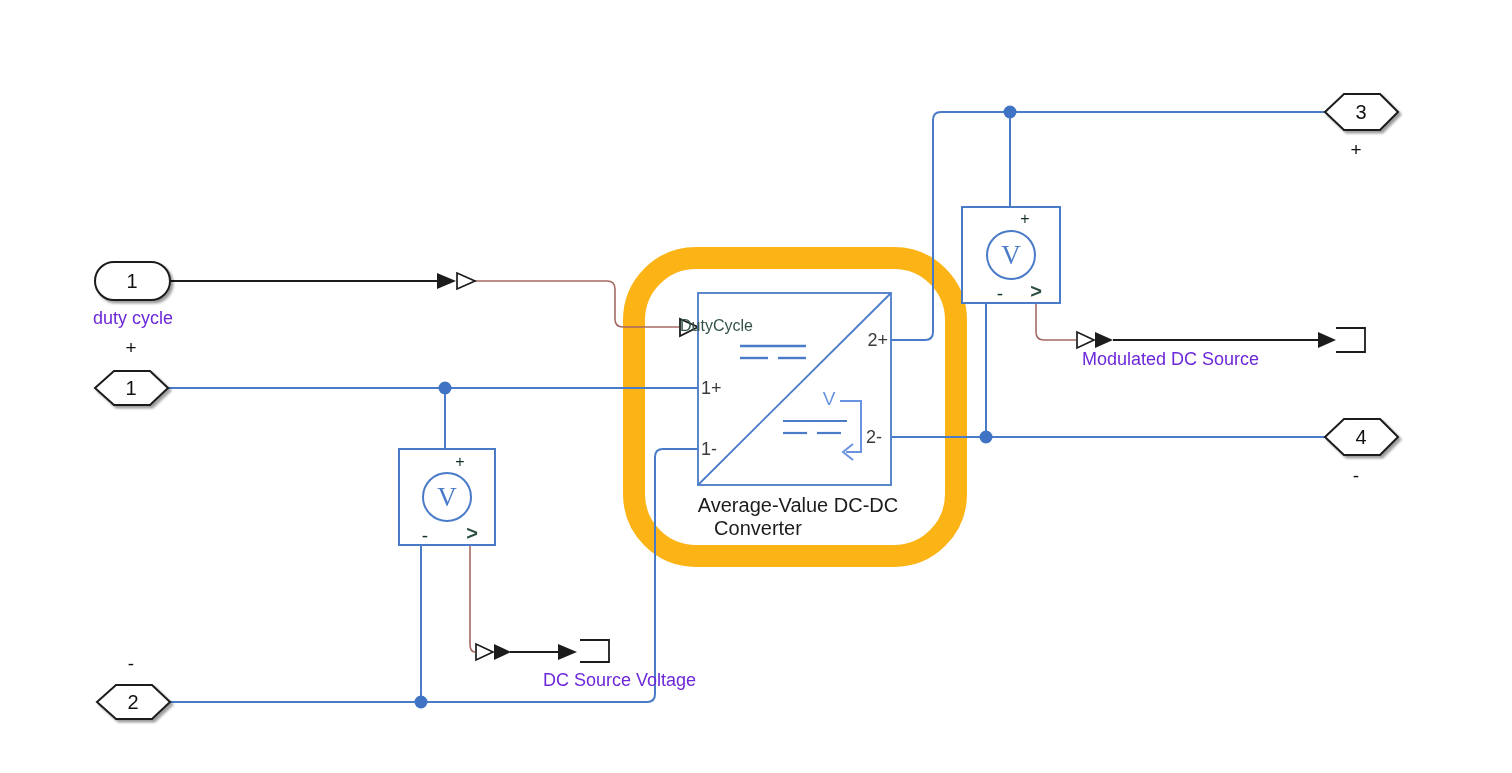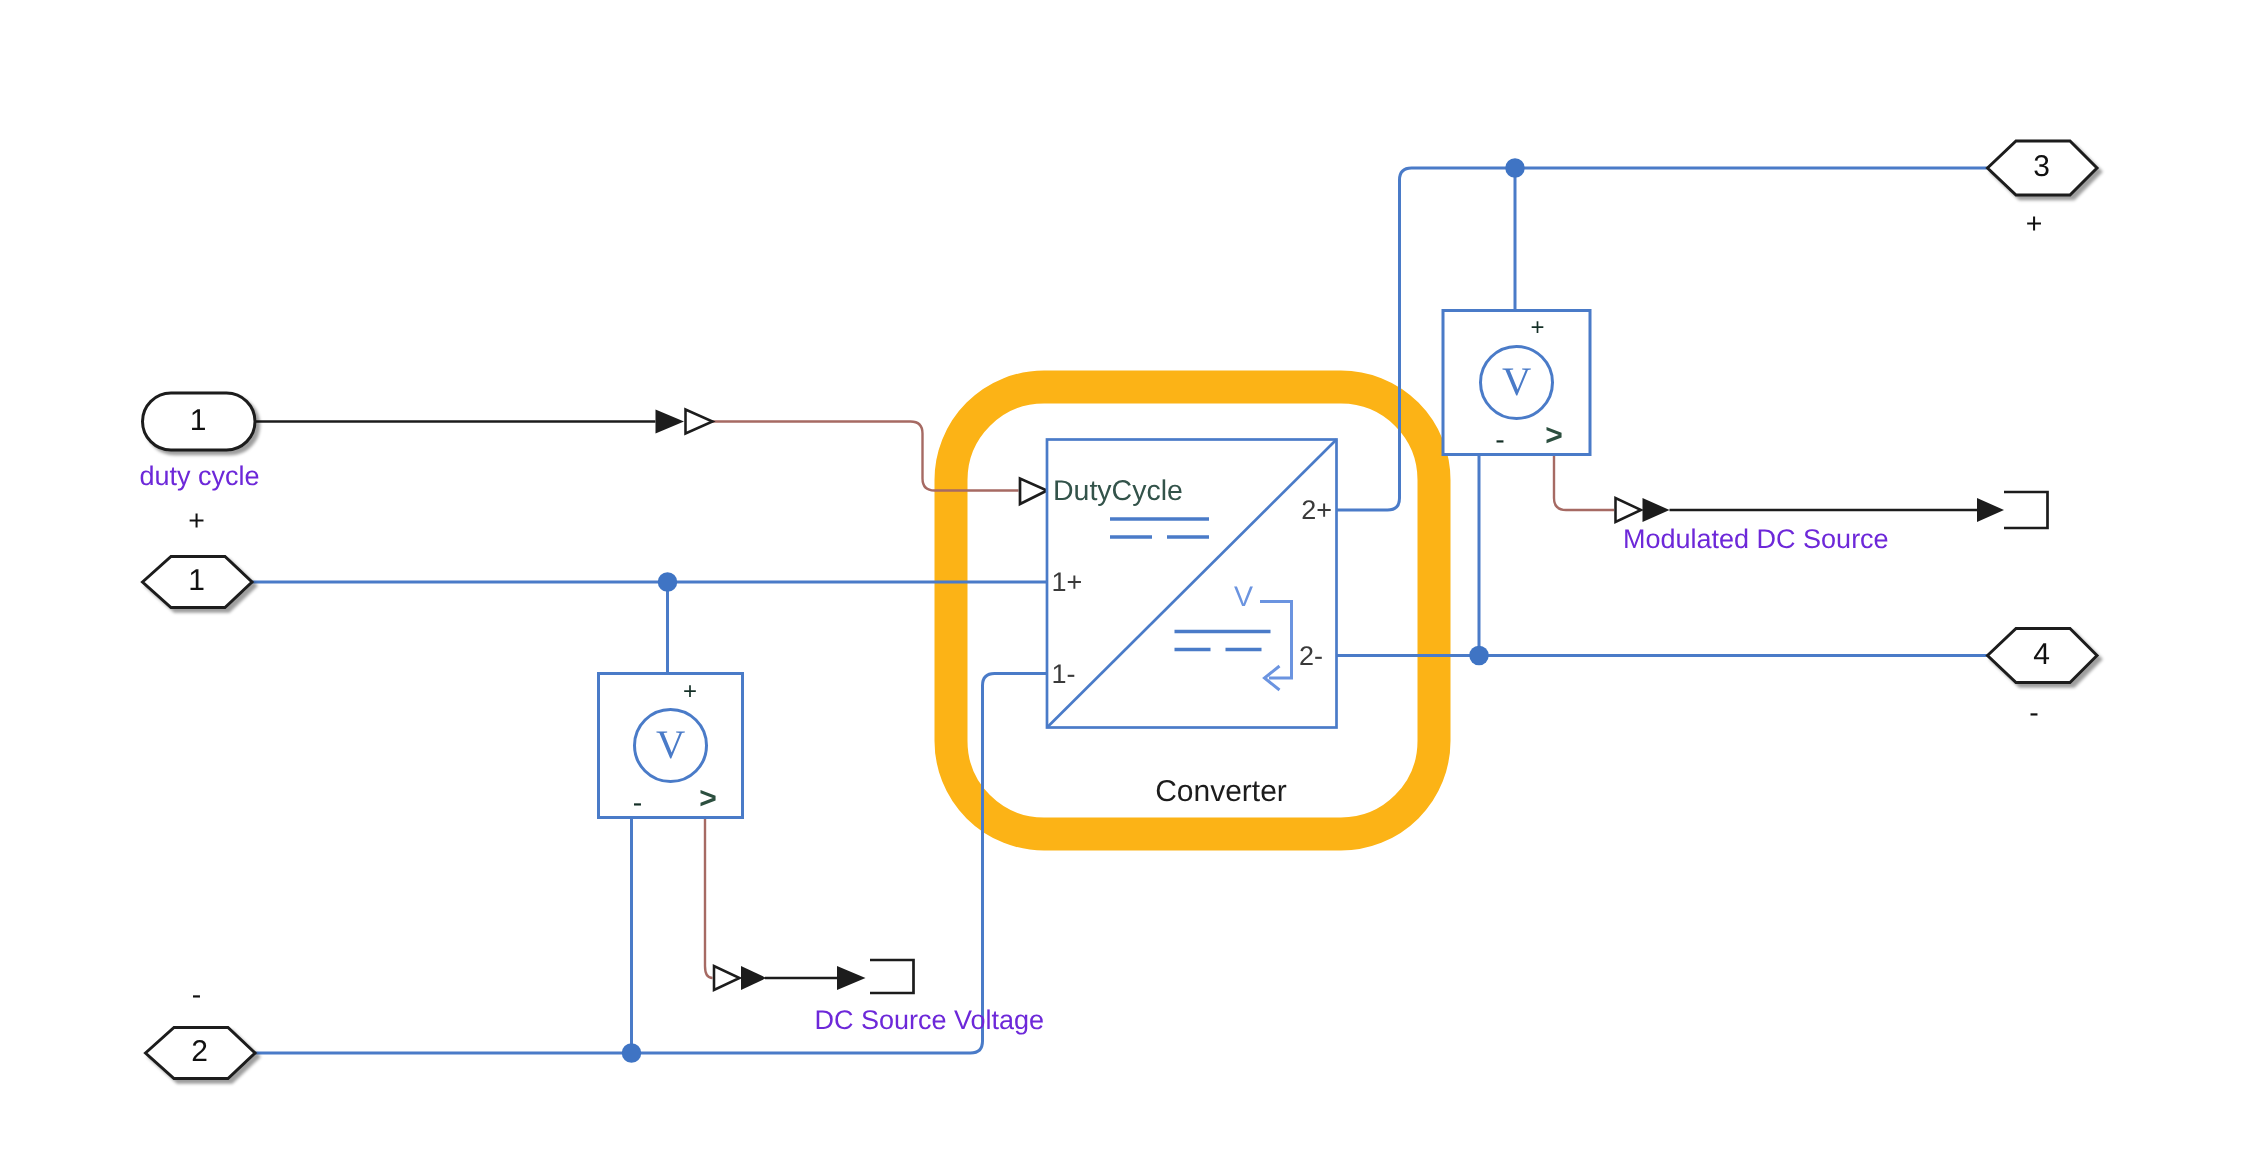--- a/index.html
+++ b/index.html
@@ -134,28 +134,29 @@
 
   <div class="lbl ctr sign" style="left:131px;top:664px;">-</div>
   <div class="lbl ctr port-num" style="left:133px;top:702px;">2</div>
 
   <div class="lbl ctr port-num" style="left:1361px;top:112px;">3</div>
   <div class="lbl ctr sign" style="left:1356px;top:150px;">+</div>
 
   <div class="lbl ctr port-num" style="left:1361px;top:437px;">4</div>
   <div class="lbl ctr sign" style="left:1356px;top:476px;">-</div>
 
-  <div class="lbl port-txt" style="left:702px;top:317px;font-size:19px;">DutyCycle</div>
+  <div class="lbl port-txt" style="left:680px;top:317px;font-size:16px;">DutyCycle</div>
   <div class="lbl conv-port" style="left:701px;top:378px;">1+</div>
   <div class="lbl conv-port" style="left:701px;top:439px;">1-</div>
   <div class="lbl conv-port" style="left:858px;top:330px;width:30px;text-align:right;">2+</div>
   <div class="lbl conv-port" style="left:866px;top:427px;">2-</div>
   <div class="lbl ctr inner-v" style="left:829px;top:399px;">V</div>
 
-  <div class="lbl block-name" style="left:656px;top:517px;width:316px;">Converter</div>
+  <div class="lbl block-name" style="left:640px;top:494px;width:316px;">Average-Value DC-DC</div>
+  <div class="lbl block-name" style="left:600px;top:517px;width:316px;">Converter</div>
 
   <div class="lbl ctr sensor-v" style="left:447px;top:497px;">V</div>
   <div class="lbl ctr sensor-mark" style="left:460px;top:462px;">+</div>
   <div class="lbl ctr sensor-mark" style="left:425px;top:536px;font-size:19px;">-</div>
   <div class="lbl ctr sensor-gt" style="left:472px;top:533px;">&gt;</div>
 
   <div class="lbl ctr sensor-v" style="left:1011px;top:255px;">V</div>
   <div class="lbl ctr sensor-mark" style="left:1025px;top:219px;">+</div>
   <div class="lbl ctr sensor-mark" style="left:1000px;top:294px;font-size:19px;">-</div>
   <div class="lbl ctr sensor-gt" style="left:1036px;top:291px;">&gt;</div>

